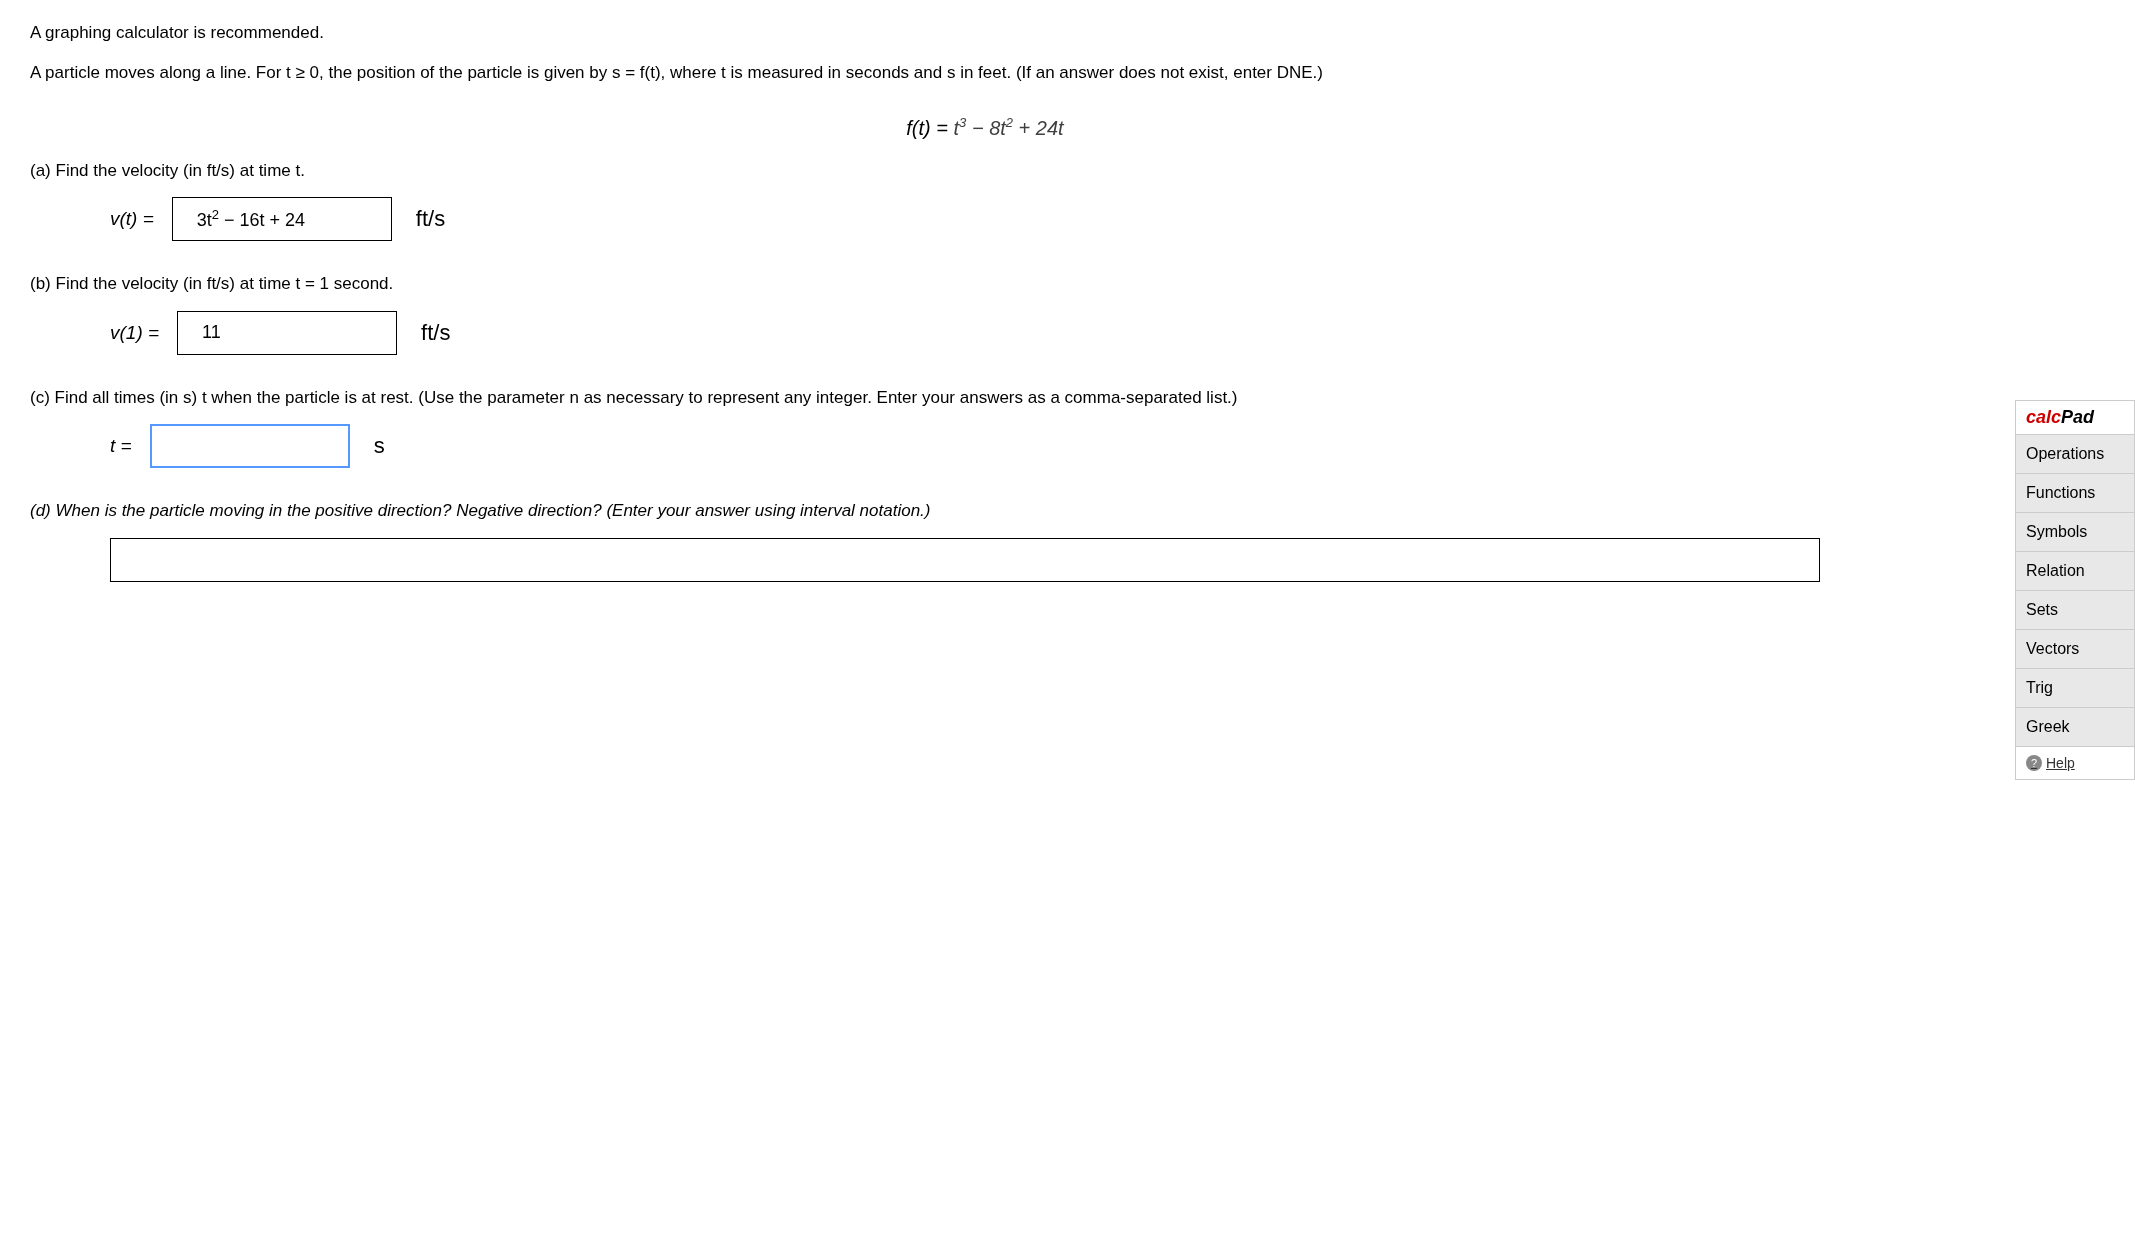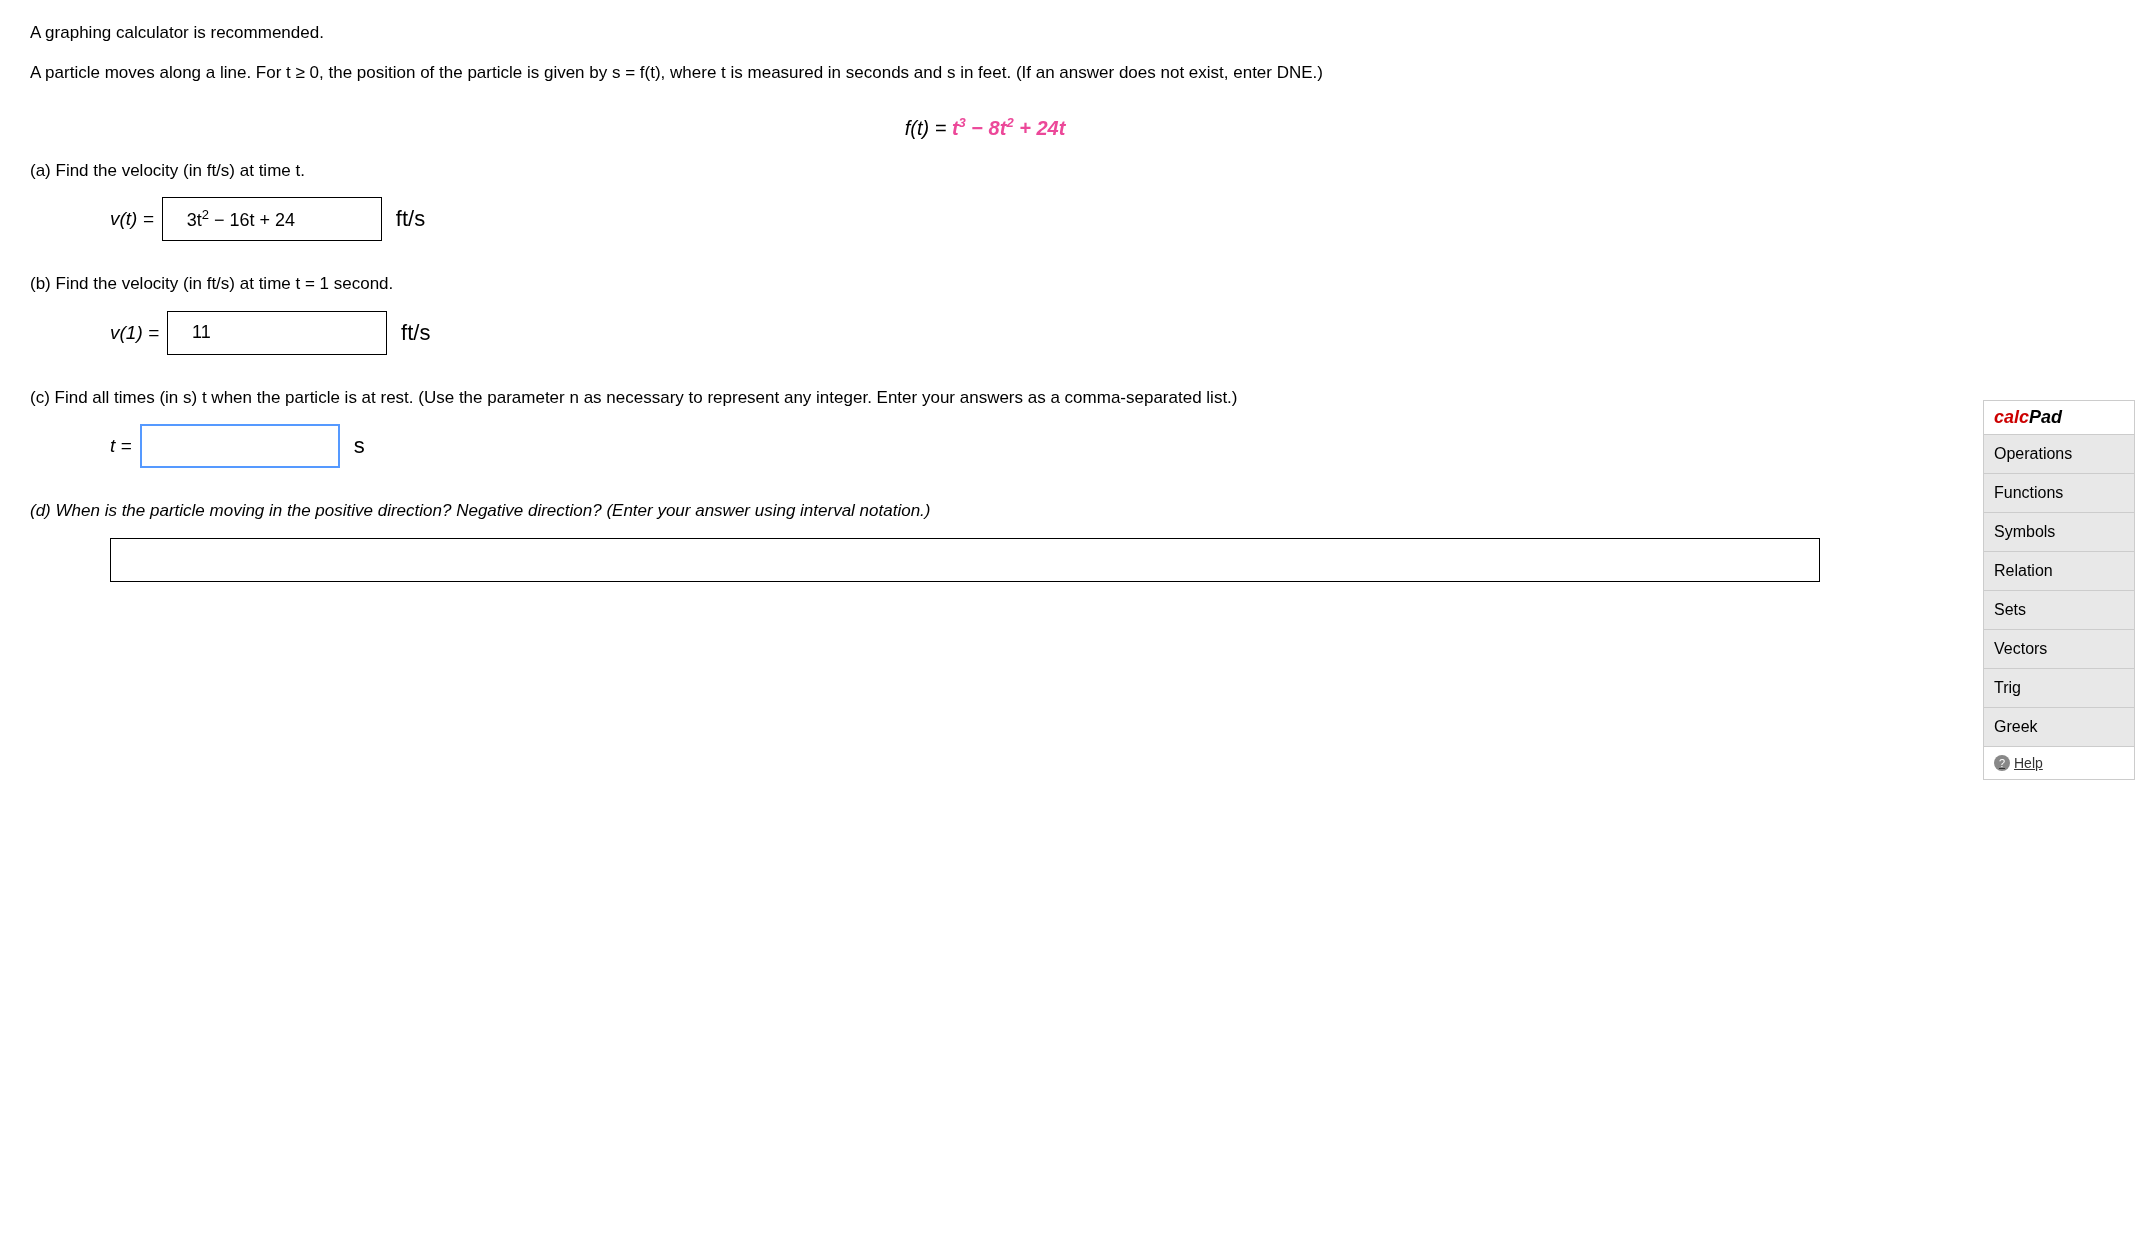--- a/index.html
+++ b/index.html
@@ -30,36 +30,35 @@
     }
 
     .formula-center {
       text-align: center;
       margin: 18px 0 18px 120px;
       font-style: italic;
       font-size: 20px;
     }
 
     .formula-red {
-      color: #ec4899;
-      font-weight: bold;
+      color: #404040;
     }
 
     .section {
       margin-bottom: 30px;
     }
 
     .answer-row {
       display: flex;
       align-items: center;
       margin-left: 80px;
       margin-top: 10px;
       font-style: italic;
       font-size: 18px;
-      gap: 8px;
+      gap: 18px;
     }
 
     .answer-box {
       border: 1px solid #000;
       min-width: 200px;
       min-height: 44px;
       padding: 4px 24px;
       font-size: 18px;
       font-style: normal;
       display: inline-flex;
@@ -108,21 +107,21 @@
     .math-answer {
       font-style: normal;
       font-size: 18px;
     }
 
     
     .calcpad-sidebar {
       position: fixed;
       right: 0;
       top: 400px;
-      width: 152px;
+      width: 120px;
       background: #fff;
       border: 1px solid #ccc;
       z-index: 100;
     }
 
     .calcpad-header {
       background: #fff;
       padding: 6px 10px;
       font-size: 18px;
       font-weight: bold;

